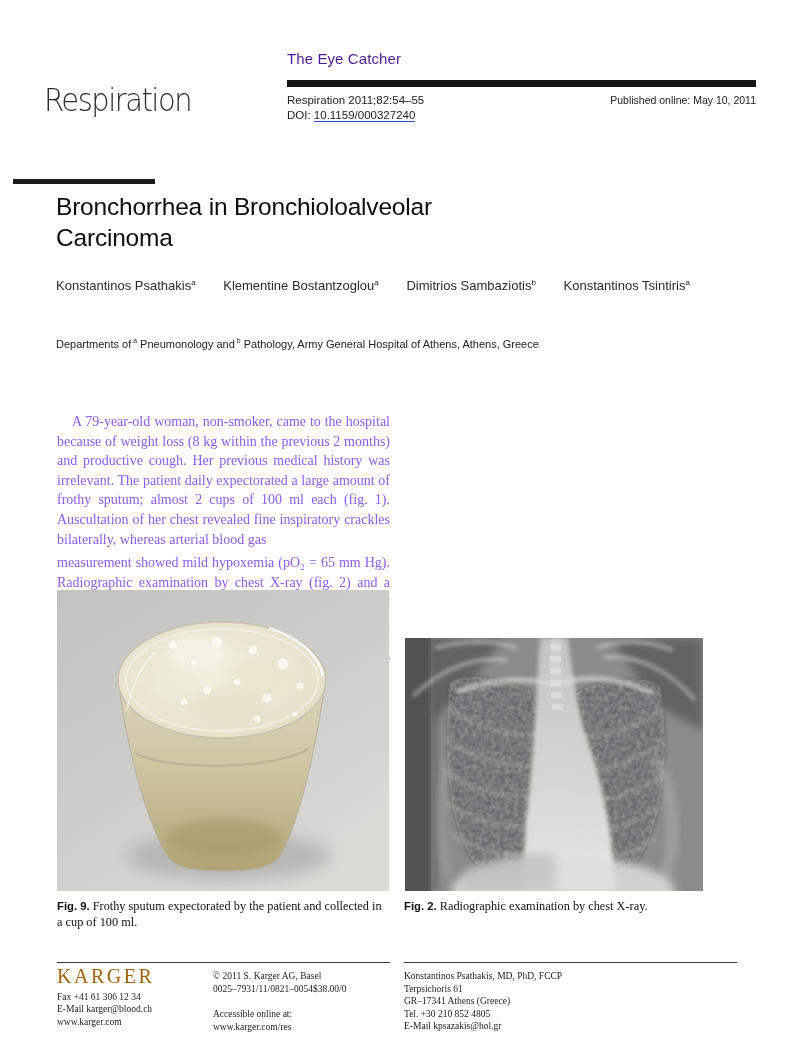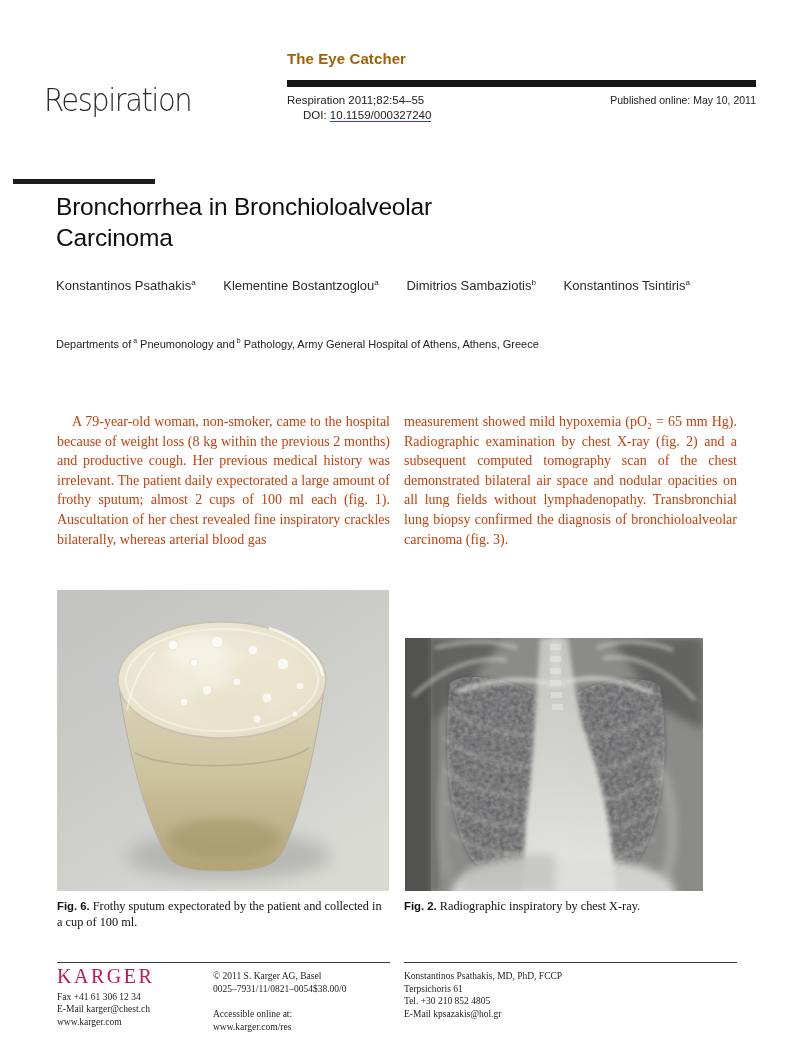--- a/index.html
+++ b/index.html
@@ -9,64 +9,64 @@
     font-family:"Liberation Sans", sans-serif; color:#1a1a1a; overflow:hidden;
   }
   
   .resp-logo {
     position:absolute; left:44px; top:82px;
     font-family:"DejaVu Sans", sans-serif; font-weight:200;
     font-size:29px; letter-spacing:-1.5px; color:#2b2b2b;
     transform:scaleY(1.08); transform-origin:left top;
   }
   .head-right { position:absolute; left:287px; top:50px; width:469px; }
-  .section-title { font-size:15px; font-weight:bold; color:#a16207; letter-spacing:0.1px; }
+  .section-title { font-size:15px; font-weight:normal; color:#4c1d95; letter-spacing:0.1px; }
   .head-bar { margin-top:13px; height:7px; background:#161616; width:100%; }
   .cite-row { margin-top:7px; display:flex; justify-content:space-between; align-items:center; }
   .citation { font-size:11.5px; color:#222; }
   .pub-online { font-size:10.5px; color:#222; }
-  .doi-row { margin-top:3px; font-size:11.5px; color:#222;margin-left:16px; }
+  .doi-row { margin-top:3px; font-size:11.5px; color:#222; }
   .doi-link { color:#222; text-decoration:none; border-bottom:1.5px solid #2a46c8; cursor:pointer; }
   .rule-short { position:absolute; left:13px; top:179px; width:142px; height:5px; background:#1c1c1c; }
   
   .art-title {
     position:absolute; left:56px; top:191px; width:640px;
     font-size:24.5px; line-height:31px; font-weight:normal; color:#0e0e0e;
     white-space:pre-line; letter-spacing:-0.2px;
   }
   .authors { position:absolute; left:56px; top:271px; width:700px; font-size:13px; line-height:29px; color:#2a2a2a; }
   .author { display:inline-block; margin-right:24px; }
   .author sup, .affiliation sup { font-size:62%; vertical-align:super; line-height:0; }
   .affiliation { position:absolute; left:56px; top:338px; width:700px; font-size:11px; color:#222; }
   .affiliation sup { margin-left:2px; }
   
   .body-cols {
-    position:absolute; left:57px; top:412px; width:680px; display:flex; gap:14px;
-    font-family:"Liberation Serif", serif; font-size:14px; line-height:19.6px; color:#c2410c;
+    position:absolute; left:57px; top:412px; width:680px; display:flex; gap:4px;
+    font-family:"Liberation Serif", serif; font-size:14px; line-height:19.6px; color:#8b5cf6;flex-direction:column;
   }
   .body-col { width:333px; text-align:justify; }
   .body-col.first p { text-indent:15px; }
   
   .fig1 { position:absolute; left:57px; top:590px; width:332px; height:301px; }
   .fig2 { position:absolute; left:405px; top:638px; width:298px; height:253px; }
   .fig1 svg, .fig2 svg { display:block; width:100%; height:100%; }
   .captions { position:absolute; left:57px; top:899px; width:680px; display:flex; gap:14px; }
   .caption { width:333px; font-family:"Liberation Serif", serif; font-size:12.3px; line-height:15.5px; color:#111; }
   .cap-label { font-family:"Liberation Sans", sans-serif; font-weight:bold; font-size:11.3px; }
   
   .footer-left, .footer-right {
     position:absolute; top:962px; width:333px; border-top:1px solid #3a3a3a; padding-top:7px;
     font-family:"Liberation Serif", serif; font-size:9.5px; line-height:12.5px; color:#1c1c1c;
   }
   .footer-left { left:57px; display:flex; }
   .footer-right { left:404px; }
   .pub-col { width:156px; }
   .karger-logo {
     font-family:"Liberation Serif", serif; font-size:20px; letter-spacing:2.5px;
-    color:#be185d; margin-bottom:8px; font-weight:500;
+    color:#a16207; margin-bottom:8px; font-weight:500;
   }
   .copy-col { flex:1; }
   .copy-gap { height:13px; }
 </style>
 </head>
 <body>
 
 <div class="page">
 
   <div class="resp-logo">Respiration</div>
@@ -235,45 +235,46 @@
       </g>
       <path d="M250,118 C270,158 272,200 260,242" fill="none" stroke="#d5d5d1" stroke-width="8" opacity="0.4" filter="url(#xb4)"></path>
       <path d="M44,120 C32,160 32,200 44,238" fill="none" stroke="#c9c9c5" stroke-width="6" opacity="0.3" filter="url(#xb4)"></path>
       <ellipse cx="158" cy="254" rx="112" ry="36" fill="#dededa" opacity="0.85" filter="url(#xb4)"></ellipse>
       <path d="M60,232 C100,214 140,212 150,218 L150,253 L58,253 Z" fill="#b9b9b5" opacity="0.6" filter="url(#xb4)"></path>
     </svg>
   </div>
 
   <div class="captions">
     <div class="caption">
-      <span class="cap-label">Fig. 6.</span>
+      <span class="cap-label">Fig. 9.</span>
       <span>Frothy sputum expectorated by the patient and collected in a cup of 100 ml.</span>
     </div>
     <div class="caption">
       <span class="cap-label">Fig. 2.</span>
-      <span>Radiographic inspiratory by chest X-ray.</span>
+      <span>Radiographic examination by chest X-ray.</span>
     </div>
   </div>
 
   <div class="footer-left">
     <div class="pub-col">
       <div class="karger-logo">KARGER</div>
       <div>Fax +41 61 306 12 34</div>
-      <div>E-Mail karger@chest.ch</div>
+      <div>E-Mail karger@blood.ch</div>
       <div>www.karger.com</div>
     </div>
     <div class="copy-col">
       <div>© 2011 S. Karger AG, Basel</div>
       <div>0025–7931/11/0821–0054$38.00/0</div>
       <div class="copy-gap"></div>
       <div>Accessible online at:</div>
       <div>www.karger.com/res</div>
     </div>
   </div>
 
   <div class="footer-right">
     <div>Konstantinos Psathakis, MD, PhD, FCCP</div>
     <div>Terpsichoris 61</div>
+    <div>GR–17341 Athens (Greece)</div>
     <div>Tel. +30 210 852 4805</div>
     <div>E-Mail kpsazakis@hol.gr</div>
   </div>
 
 </div>
 
 </body></html>

